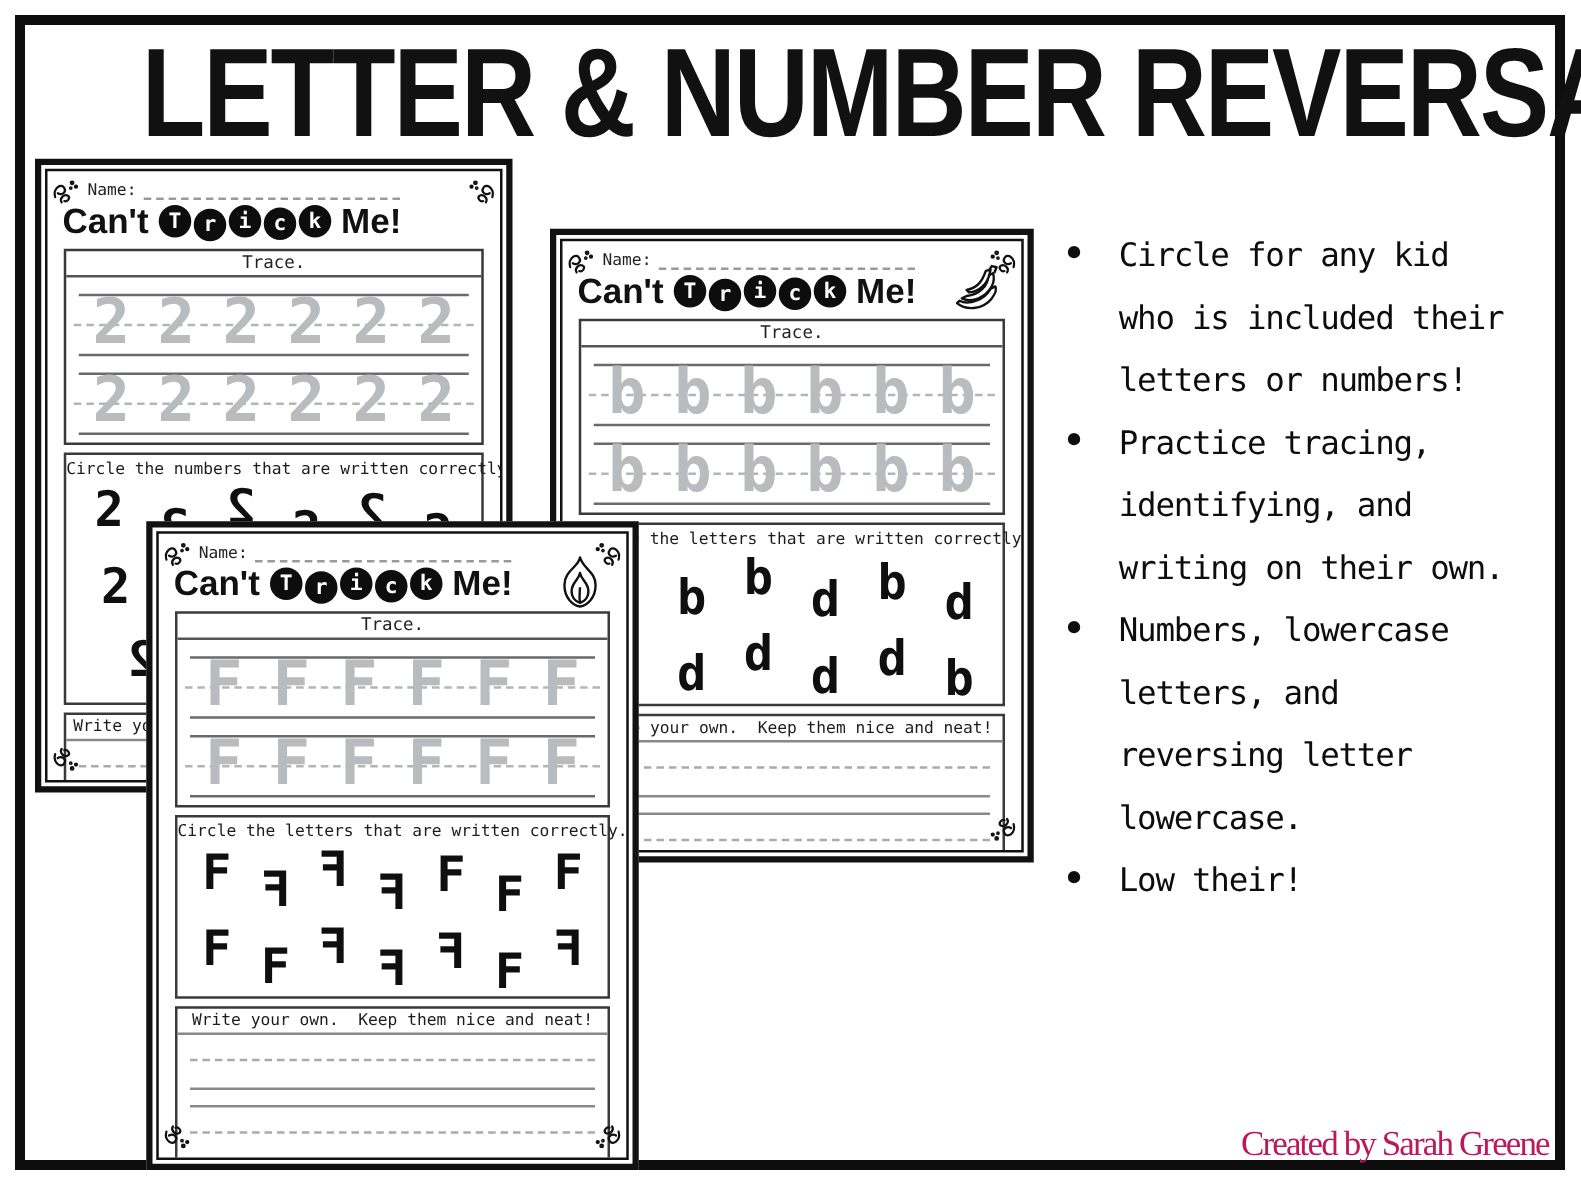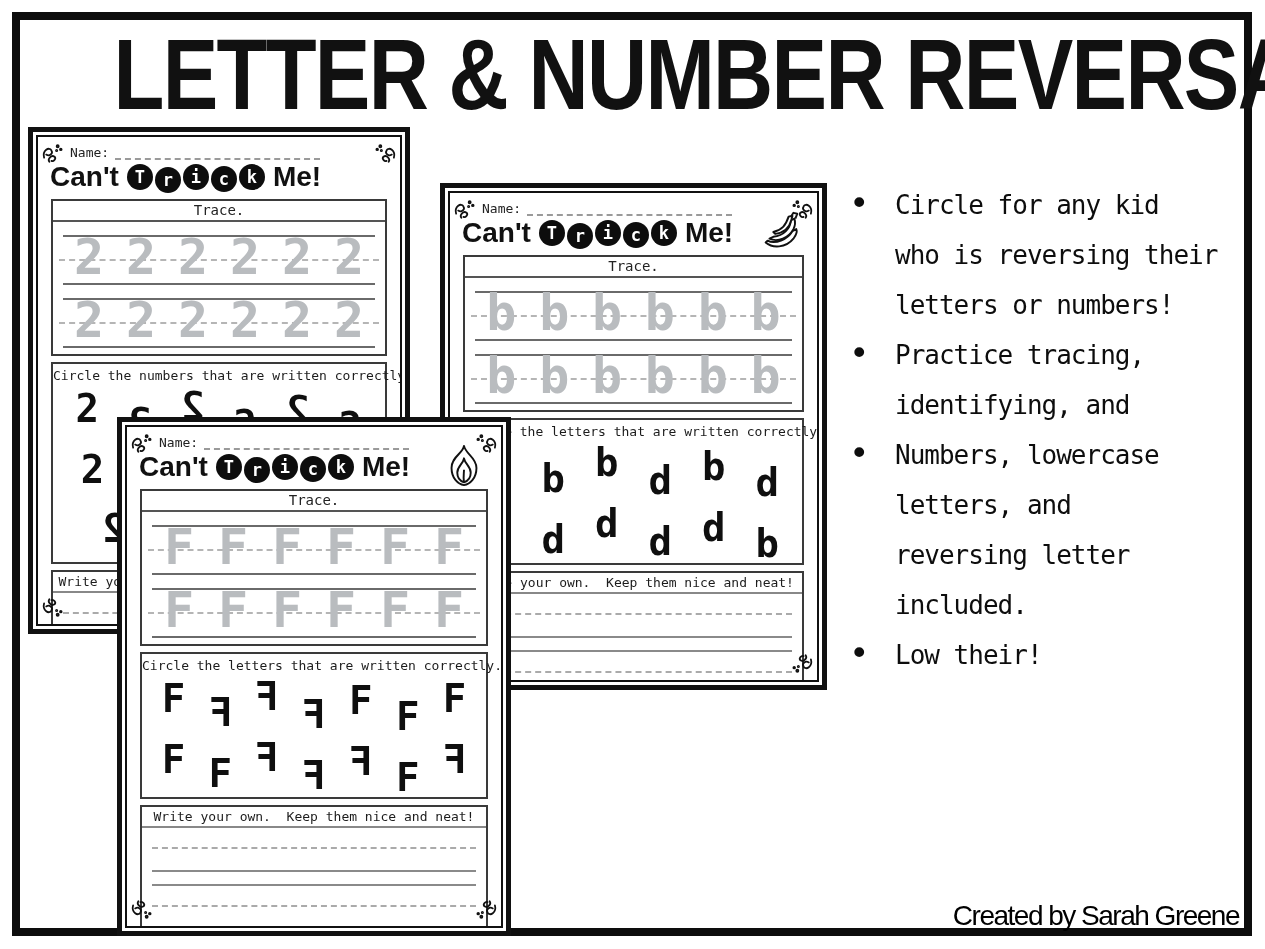--- a/index.html
+++ b/index.html
@@ -68,22 +68,22 @@
   .hwgroup::before{content:"";position:absolute;left:0;right:0;top:46%;border-top:2px dashed #aaa;}
   .hwgroup + .hwgroup{margin-top:12px;border-top:2px solid #8a8a8a;}
 
   
   .benefits{position:absolute;left:843px;top:180px;width:402px;z-index:2;
             font-family:"DejaVu Sans Mono",monospace;font-size:26px;letter-spacing:-1px;
             line-height:50px;color:#0d0d0d;}
   .bullet-item{position:relative;padding-left:52px;}
   .bullet-dot{position:absolute;left:6px;top:-2px;font-size:34px;}
 
-  .credit{position:absolute;right:26px;bottom:17px;z-index:5;font-family:Liberation Sans, sans-serif;
-          font-size:28px;letter-spacing:-1.5px;color:#000000;white-space:nowrap;}
+  .credit{position:absolute;right:26px;bottom:17px;z-index:5;font-family:Liberation Serif, serif;
+          font-size:28px;letter-spacing:-1.5px;color:#be185d;white-space:nowrap;}
 </style>
 </head>
 <body>
 
 <div class="poster">
   <div class="frame"></div>
 
   <div class="main-title">
     <span>LETTER &amp; NUMBER REVERSALS</span>
   </div>
@@ -372,34 +372,35 @@
           <div class="hwgroup"></div>
           <div class="hwgroup"></div>
         </div>
       </div>
     </div>
 
   <div class="benefits">
       <div class="bullet-item">
         <span class="bullet-dot">•</span>
         <div>Circle for any kid</div>
-        <div>who is reversing their</div>
+        <div>who is included their</div>
         <div>letters or numbers!</div>
       </div>
       <div class="bullet-item">
         <span class="bullet-dot">•</span>
         <div>Practice tracing,</div>
         <div>identifying, and</div>
+        <div>writing on their own.</div>
       </div>
       <div class="bullet-item">
         <span class="bullet-dot">•</span>
         <div>Numbers, lowercase</div>
         <div>letters, and</div>
         <div>reversing letter</div>
-        <div>included.</div>
+        <div>lowercase.</div>
       </div>
       <div class="bullet-item">
         <span class="bullet-dot">•</span>
         <div>Low their!</div>
       </div>
     </div>
 
   <div class="credit">Created by Sarah Greene</div>
 </div>
 

